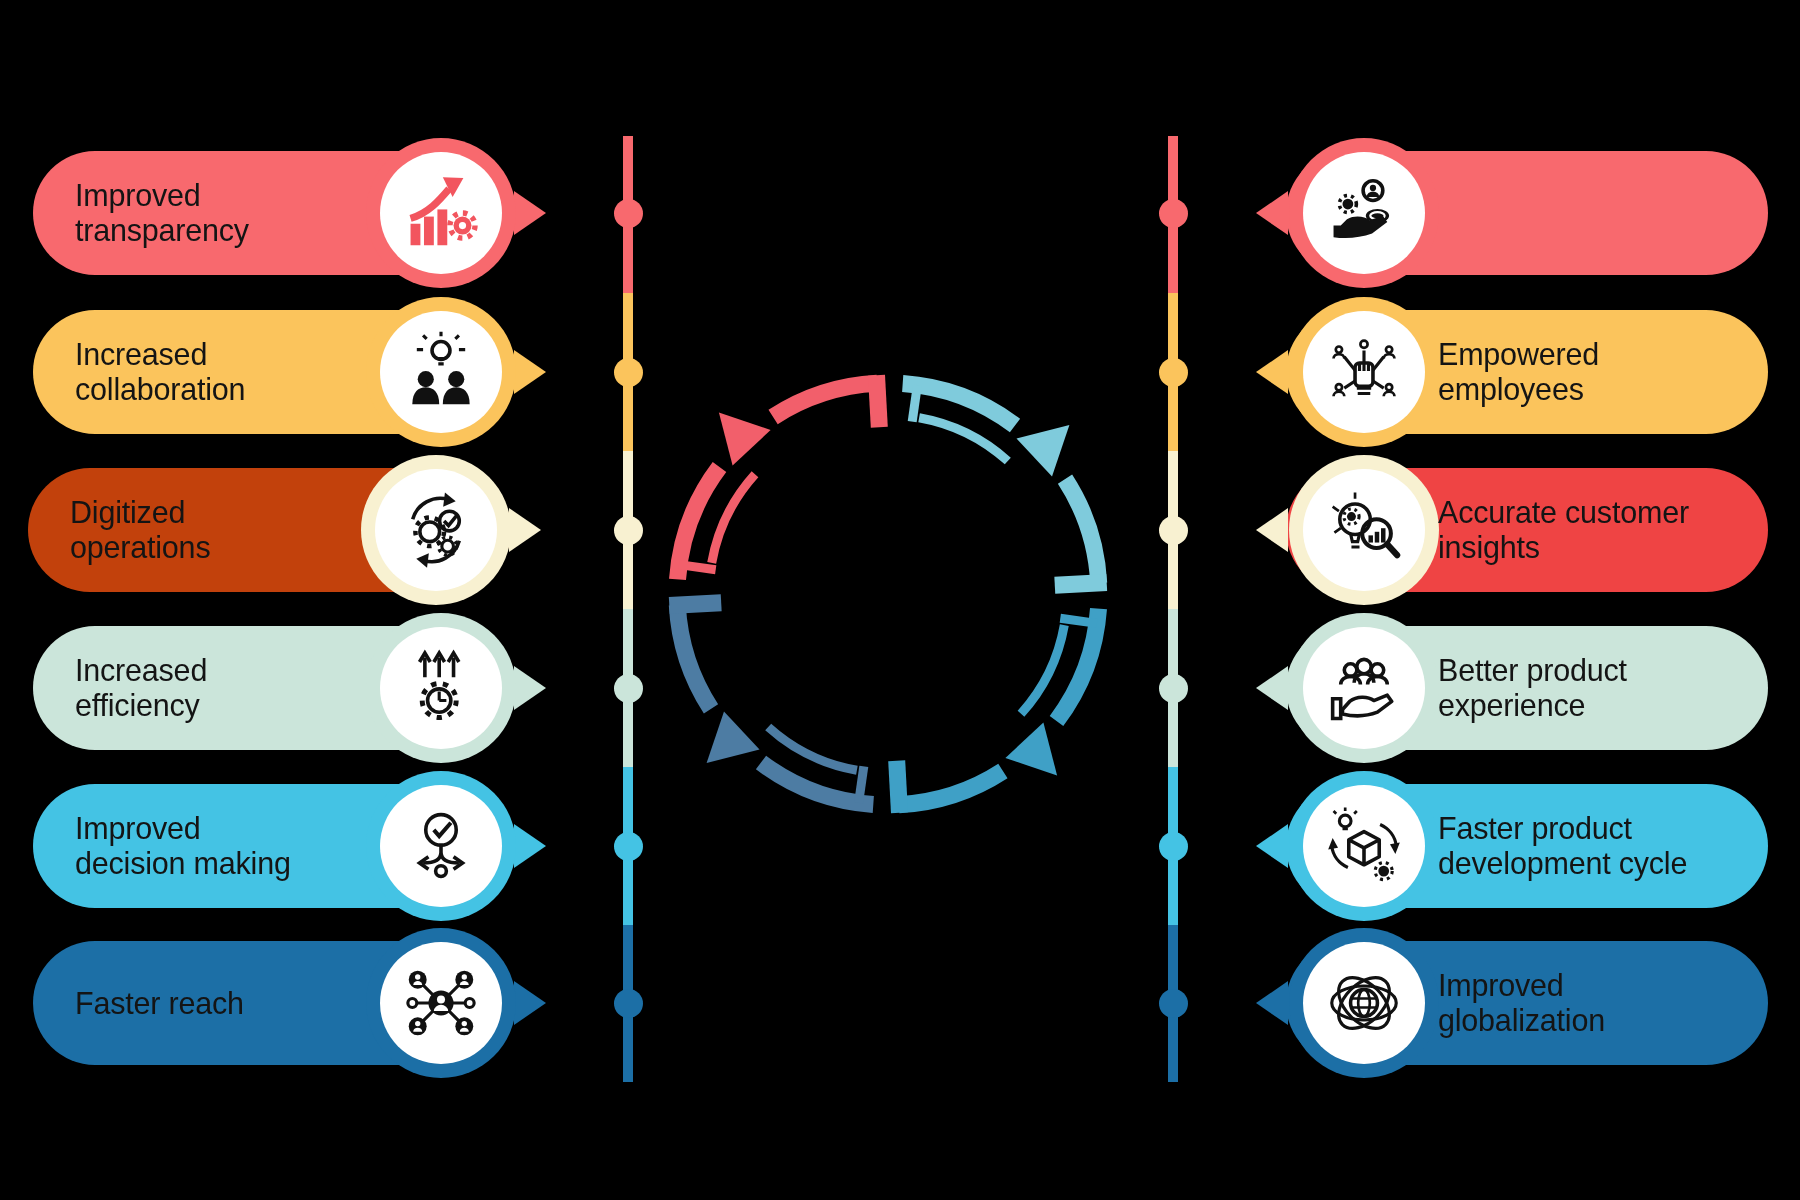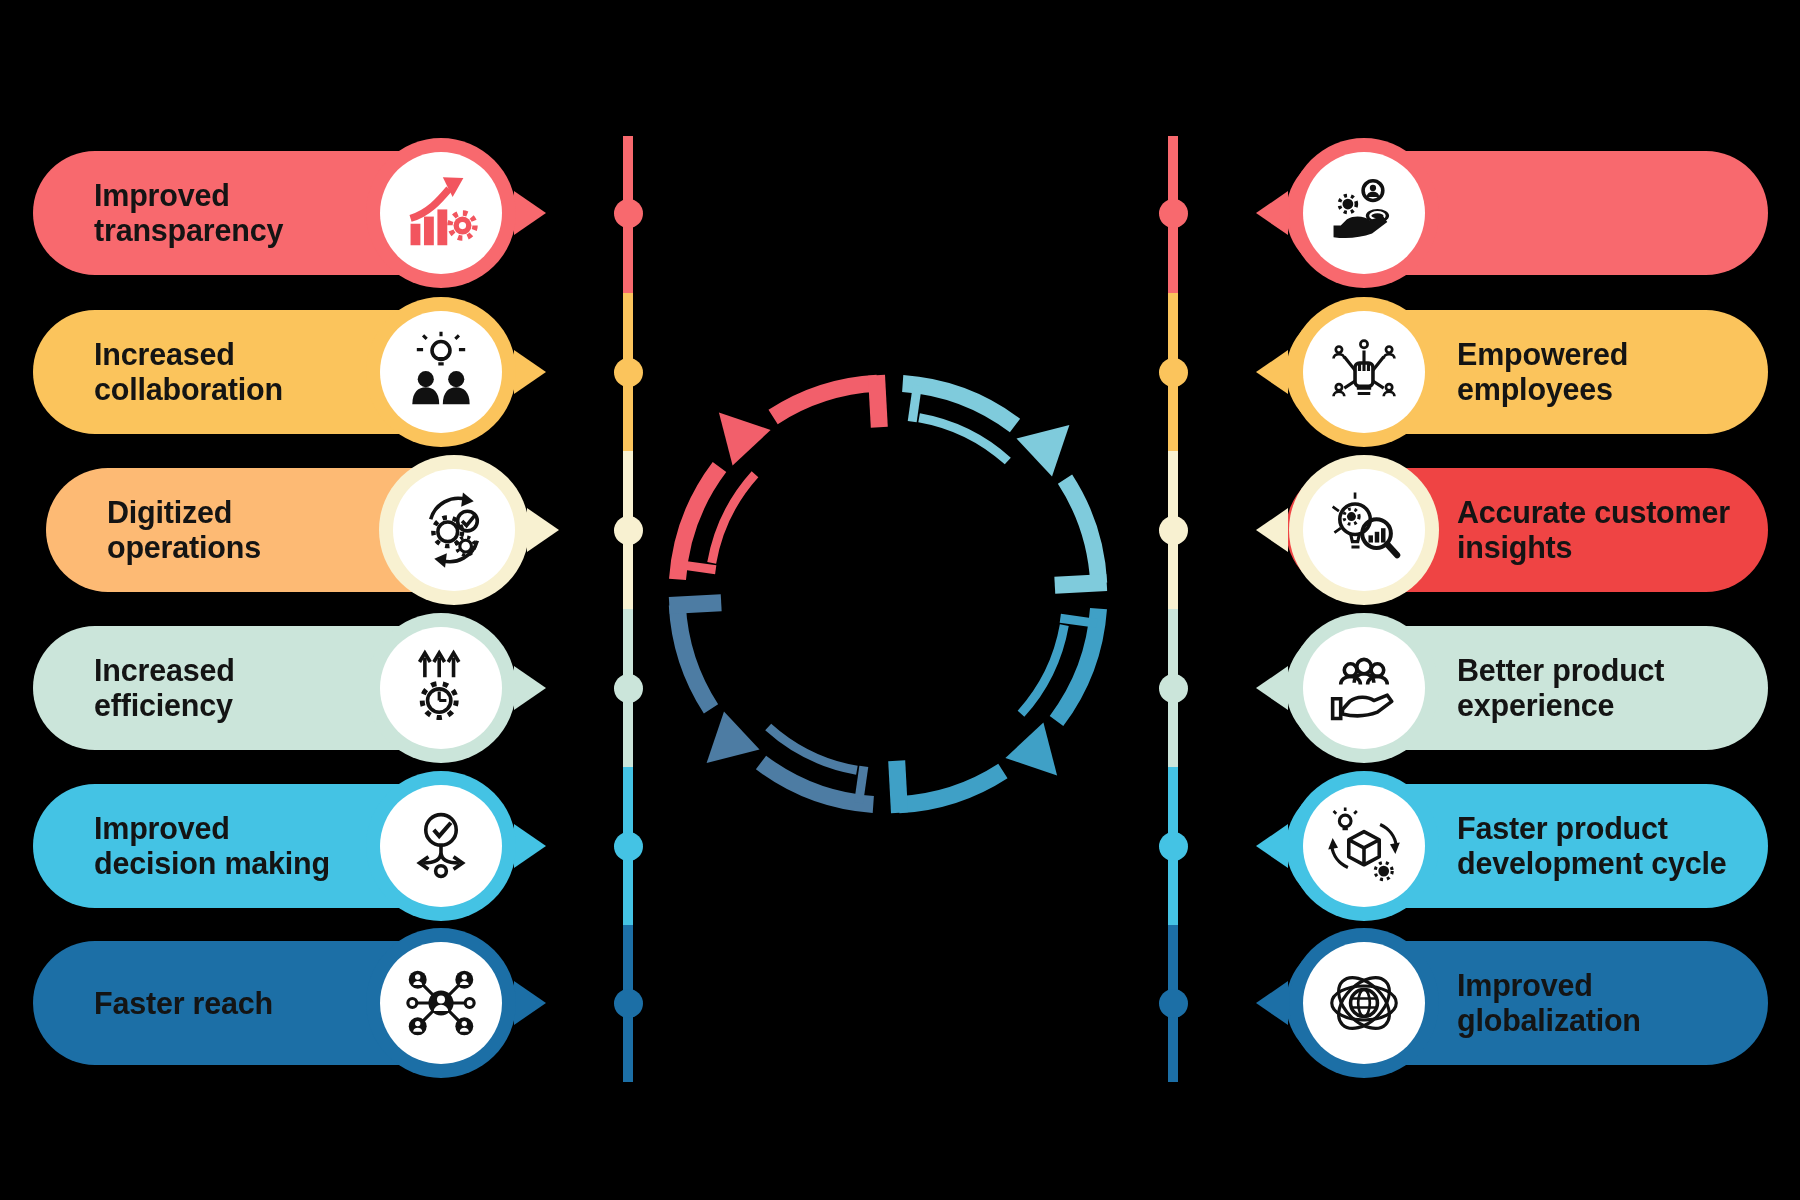--- a/index.html
+++ b/index.html
@@ -1,21 +1,21 @@
 <!DOCTYPE html>
 <html><head>
 <meta charset="utf-8">
 <style>
   html,body{margin:0;padding:0;background:#000;}
   #canvas{position:relative;width:1800px;height:1200px;background:#000;overflow:hidden;
           font-family:"Liberation Sans","DejaVu Sans",sans-serif;}
   .pill{position:absolute;height:124px;border-radius:62px;}
   .pill-label{position:absolute;top:50%;transform:translateY(-50%);
-      font-weight:700;font-size:30.5px;line-height:35px;color:#141414;
-      white-space:pre-line;letter-spacing:-0.2px;margin-left:19px;}
+      font-weight:400;font-size:30.5px;line-height:35px;color:#141414;
+      white-space:pre-line;letter-spacing:-0.2px;}
   .icon-ring{position:absolute;top:50%;transform:translateY(-50%);
       width:150px;height:150px;border-radius:50%;}
   .icon-circle{position:absolute;left:50%;top:50%;transform:translate(-50%,-50%);
       width:122px;height:122px;border-radius:50%;background:#fff;
       display:flex;align-items:center;justify-content:center;}
   .pointer{position:absolute;top:50%;transform:translateY(-50%);width:0;height:0;
       border-top:22px solid transparent;border-bottom:22px solid transparent;}
   .pointer.pr{right:-30px;border-left:32px solid;}
   .pointer.pl{left:-30px;border-right:32px solid;}
   .tl-seg{position:absolute;width:10px;}
@@ -57,21 +57,21 @@
   <circle cx="31" cy="56" r="9" fill="#111111"></circle>
   <path d="M16 84 c0 -14 7 -19 15 -19 s15 5 15 19 z" fill="#111111"></path>
   <circle cx="65" cy="56" r="9" fill="#111111"></circle>
   <path d="M50 84 c0 -14 7 -19 15 -19 s15 5 15 19 z" fill="#111111"></path>
             </svg>
           </div>
         </div>
         <div class="pill-label" style="left: 42px; width: 300px;">Increased
 collaboration</div>
       </div>
-      <div class="pill" style="top: 468px; background: #fdba74; left: 46px; width: 483px;">
+      <div class="pill" style="top: 468px; background: #c2410c; left: 28px; width: 483px;">
         <div class="pointer pr" style="border-left-color: rgb(248, 241, 209);"></div>
         <div class="icon-ring" style="background: rgb(248, 241, 209); left: 333px;">
           <div class="icon-circle">
             <svg width="86" height="86" viewBox="0 0 96 96">
   <path d="M22 36 A32 32 0 0 1 62 14" fill="none" stroke="#111111" stroke-width="4"></path>
   <polygon points="58,6 70,16 56,22" fill="#111111"></polygon>
   <path d="M74 60 A32 32 0 0 1 34 82" fill="none" stroke="#111111" stroke-width="4"></path>
   <polygon points="38,90 26,80 40,74" fill="#111111"></polygon>
   <circle cx="41" cy="50" r="11" fill="none" stroke="#111111" stroke-width="4"></circle>
   <circle cx="41" cy="50" r="16" fill="none" stroke="#111111" stroke-width="5" stroke-dasharray="5 6.5"></circle>

